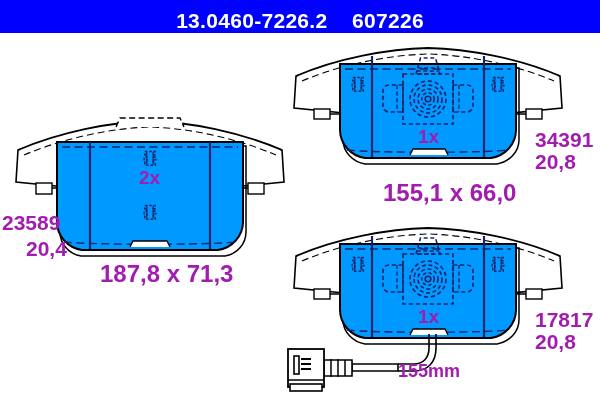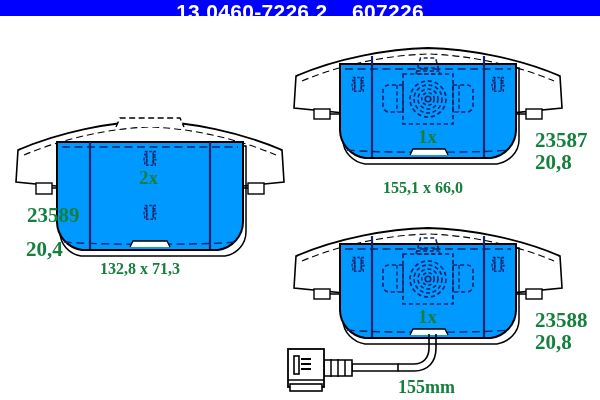--- a/index.html
+++ b/index.html
@@ -5,36 +5,35 @@
   html,body{margin:0;padding:0;}
   body{
     width:600px;height:400px;
     background:#ffffff;
     font-family:"Liberation Sans", sans-serif;
     overflow:hidden;
     position:relative;
   }
   #stage{position:absolute;inset:0;width:600px;height:400px;}
   .hdr{
-    position:absolute;left:0;top:0;width:600px;height:16px;
-    display:flex;align-items:flex-start;justify-content:center;
+    position:absolute;left:0;top:0;width:600px;height:33px;
+    display:flex;align-items:flex-end;justify-content:center;
   }
   .hdr-txt{
     color:#ffffff;font-weight:bold;font-size:21px;letter-spacing:0.3px;
     white-space:pre;
   }
   svg{position:absolute;left:0;top:0;}
   .lbl{
-    position:absolute;font-weight:bold;color:#15803d;white-space:pre;
+    position:absolute;font-weight:bold;color:#a21caf;white-space:pre;
     line-height:1.06;
-    font-family:Liberation Serif, serif;
   }
   .qty{font-size:19px;}
   .code{font-size:21px;}
-  .dim{font-size:16px;}
+  .dim{font-size:24px;}
   .sens{font-size:18px;}
 </style>
 </head>
 <body>
 
 <div id="stage">
 
   <div class="hdr" style="background:#0000ff;">
     <span class="hdr-txt">13.0460-7226.2    607226</span>
   </div>
@@ -189,28 +188,28 @@
       <rect x="288" y="349" width="36" height="38" fill="#ffffff" stroke="#000000" stroke-width="1.8"></rect>
       <path d="M 288 380 h 36" stroke="#000000" stroke-width="1.4"></path>
       <rect x="290" y="384" width="32" height="7" fill="#ffffff" stroke="#000000" stroke-width="1.6"></rect>
 
       <rect x="294" y="356" width="5" height="18" fill="#ffffff" stroke="#000000" stroke-width="1.6"></rect>
       <path d="M 301 359 h 10 M 301 364 h 10 M 301 369 h 10" stroke="#000000" stroke-width="2" fill="none"></path>
     </g>
   </svg>
 
   <div class="lbl qty" style="left:139px;top:168px;">2x</div>
-  <div class="lbl code" style="left:2px;top:204px;margin-left:25px;">23589</div>
+  <div class="lbl code" style="left:2px;top:212px;">23589</div>
   <div class="lbl code" style="left:2px;top:238px;margin-left:24px;">20,4</div>
-  <div class="lbl dim" style="left:100px;top:261px;">132,8 x 71,3</div>
+  <div class="lbl dim" style="left:100px;top:261px;">187,8 x 71,3</div>
 
   <div class="lbl qty" style="left:418px;top:127px;">1x</div>
-  <div class="lbl code" style="left:535px;top:129px;">23587</div>
+  <div class="lbl code" style="left:535px;top:129px;">34391</div>
   <div class="lbl code" style="left:535px;top:151px;">20,8</div>
   <div class="lbl dim" style="left:383px;top:180px;">155,1 x 66,0</div>
 
   <div class="lbl qty" style="left:418px;top:307px;">1x</div>
-  <div class="lbl code" style="left:535px;top:309px;">23588</div>
+  <div class="lbl code" style="left:535px;top:309px;">17817</div>
   <div class="lbl code" style="left:535px;top:331px;">20,8</div>
 
-  <div class="lbl sens" style="left:398px;top:378px;text-align:right;">155mm</div>
+  <div class="lbl sens" style="left:398px;top:362px;text-align:right;">155mm</div>
 
 </div>
 
 </body></html>

